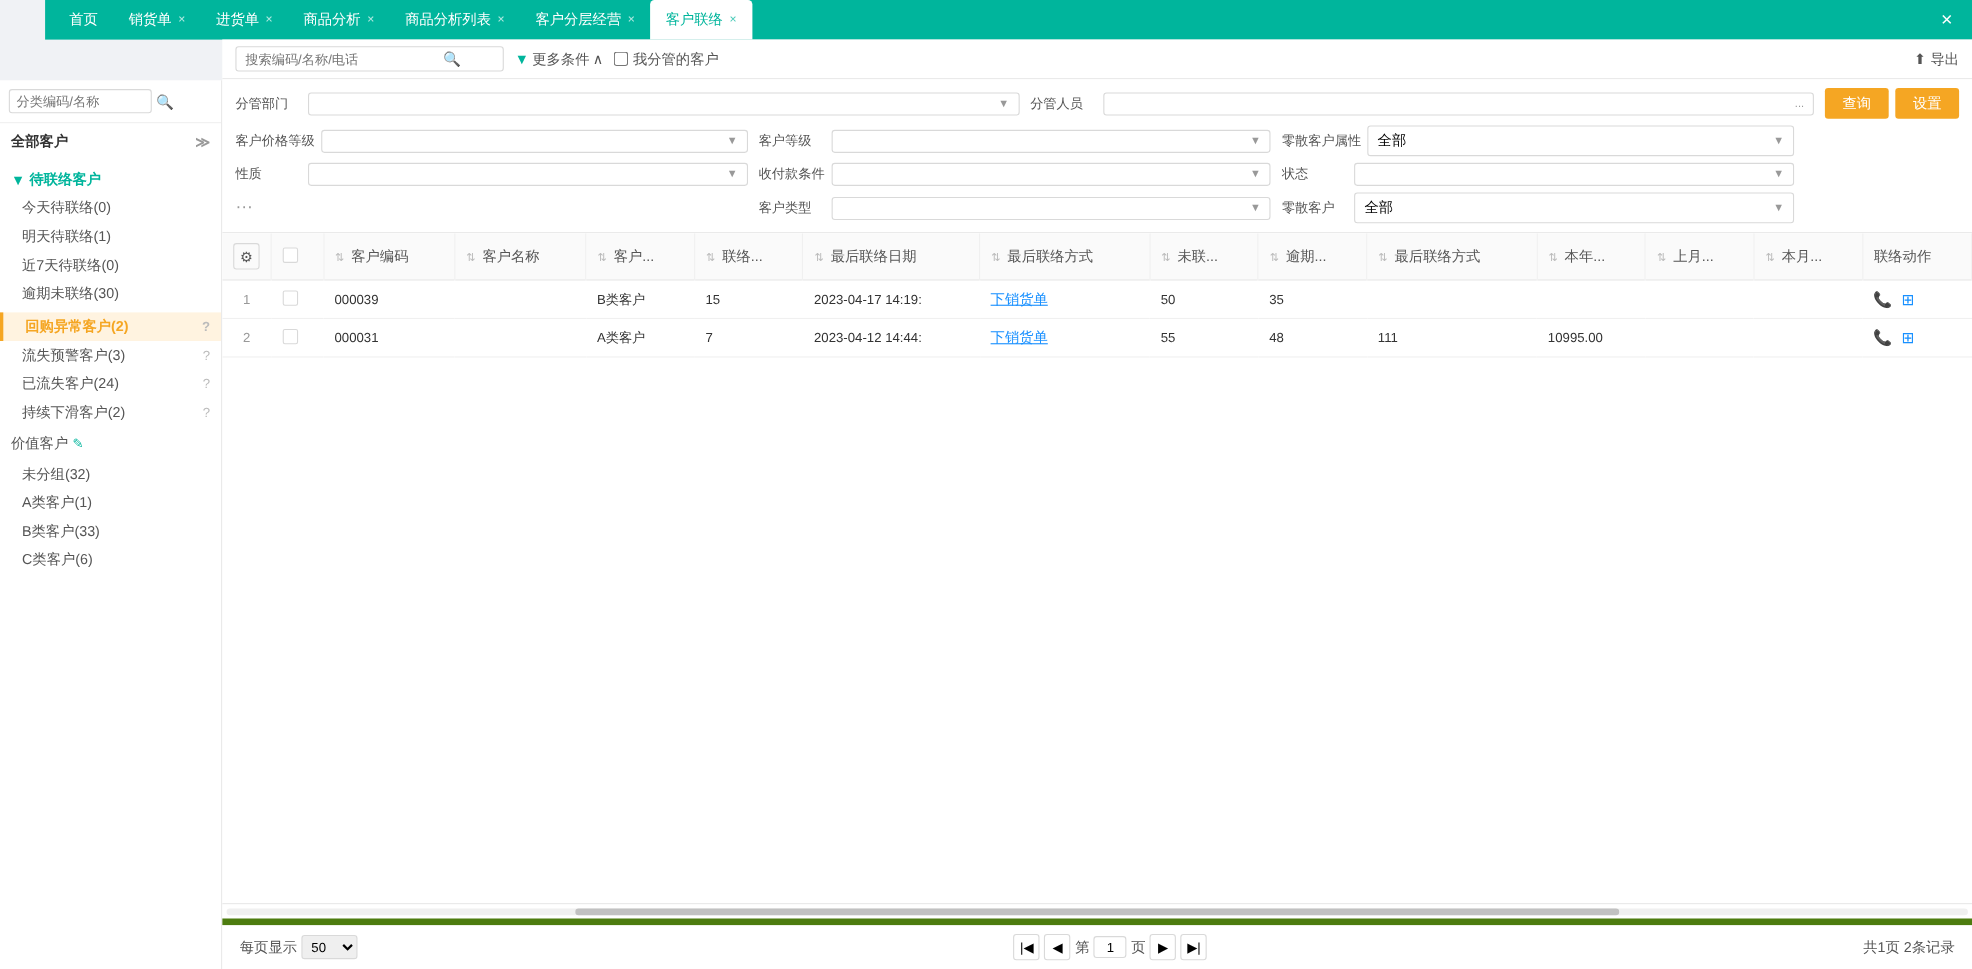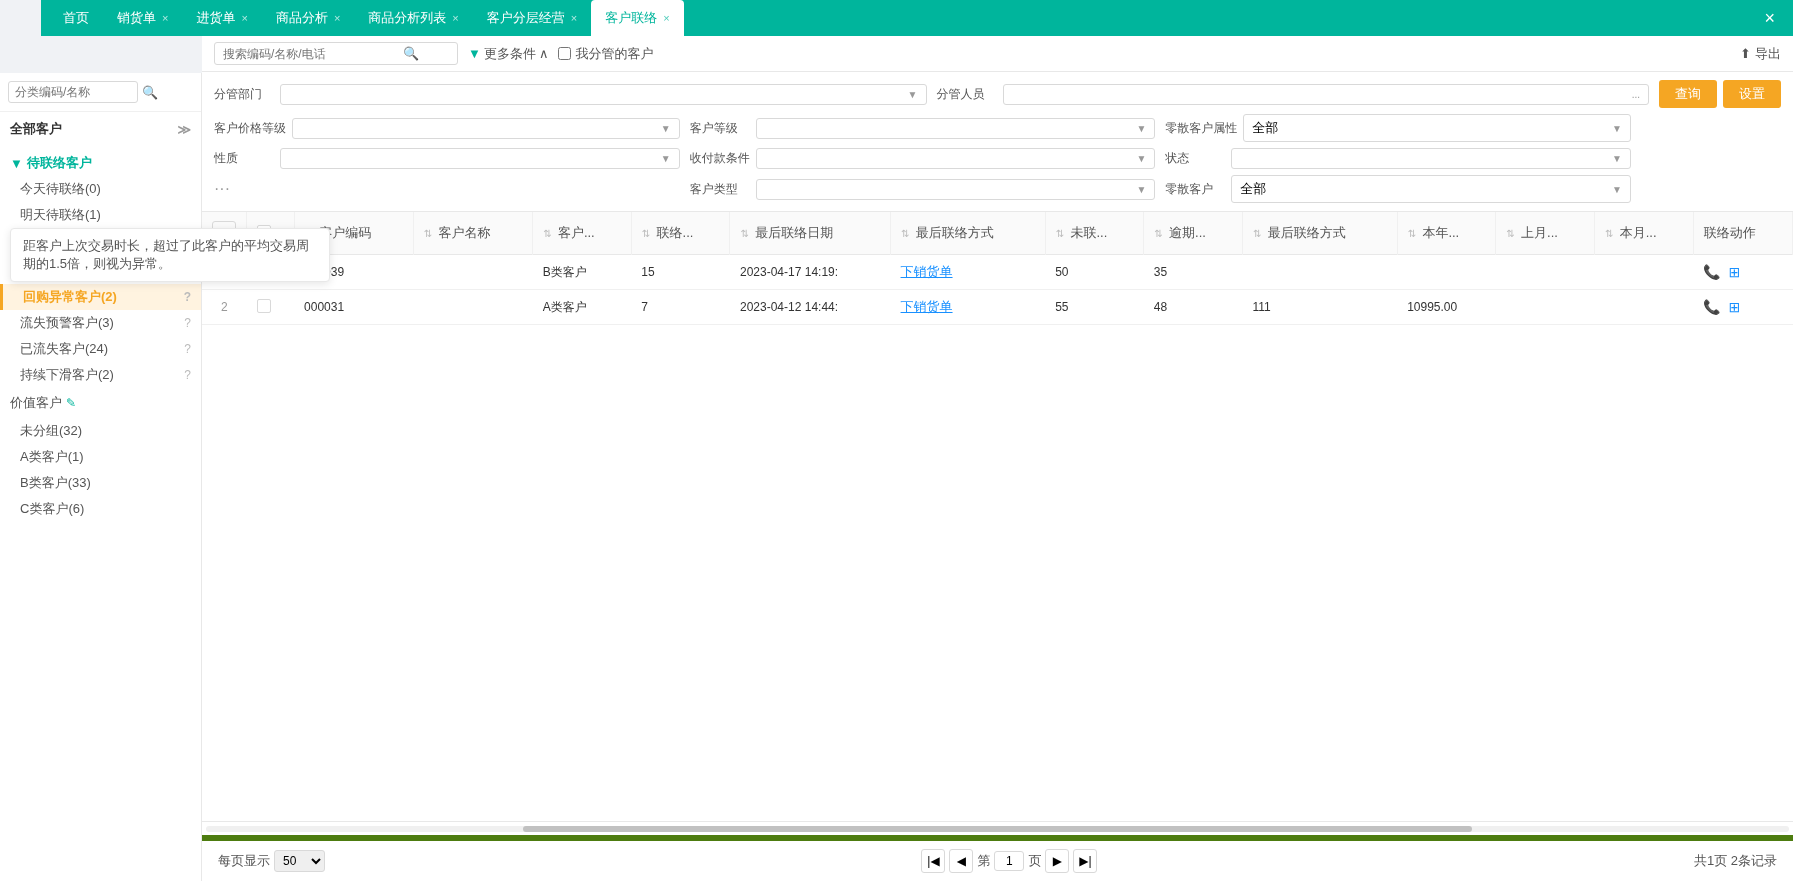--- a/index.html
+++ b/index.html
@@ -490,23 +490,20 @@
       <span>A类客户(1)</span>
     </div>
     <div class="sidebar-item">
       <span>B类客户(33)</span>
     </div>
     <div class="sidebar-item">
       <span>C类客户(6)</span>
     </div>
   </div>
 
-  <div class="tooltip-box">
-    <span>距客户上次交易时长，超过了此客户的平均交易周期的1.5倍，则视为异常。</span>
-  </div>
 
   <div class="content">
 
     <div class="filter-bar">
       <div class="filter-search">
         <input type="text" placeholder="搜索编码/名称/电话" style="">
         <span class="icon">🔍</span>
       </div>
       <div class="more-conditions">
         <span class="filter-icon">▼</span>

